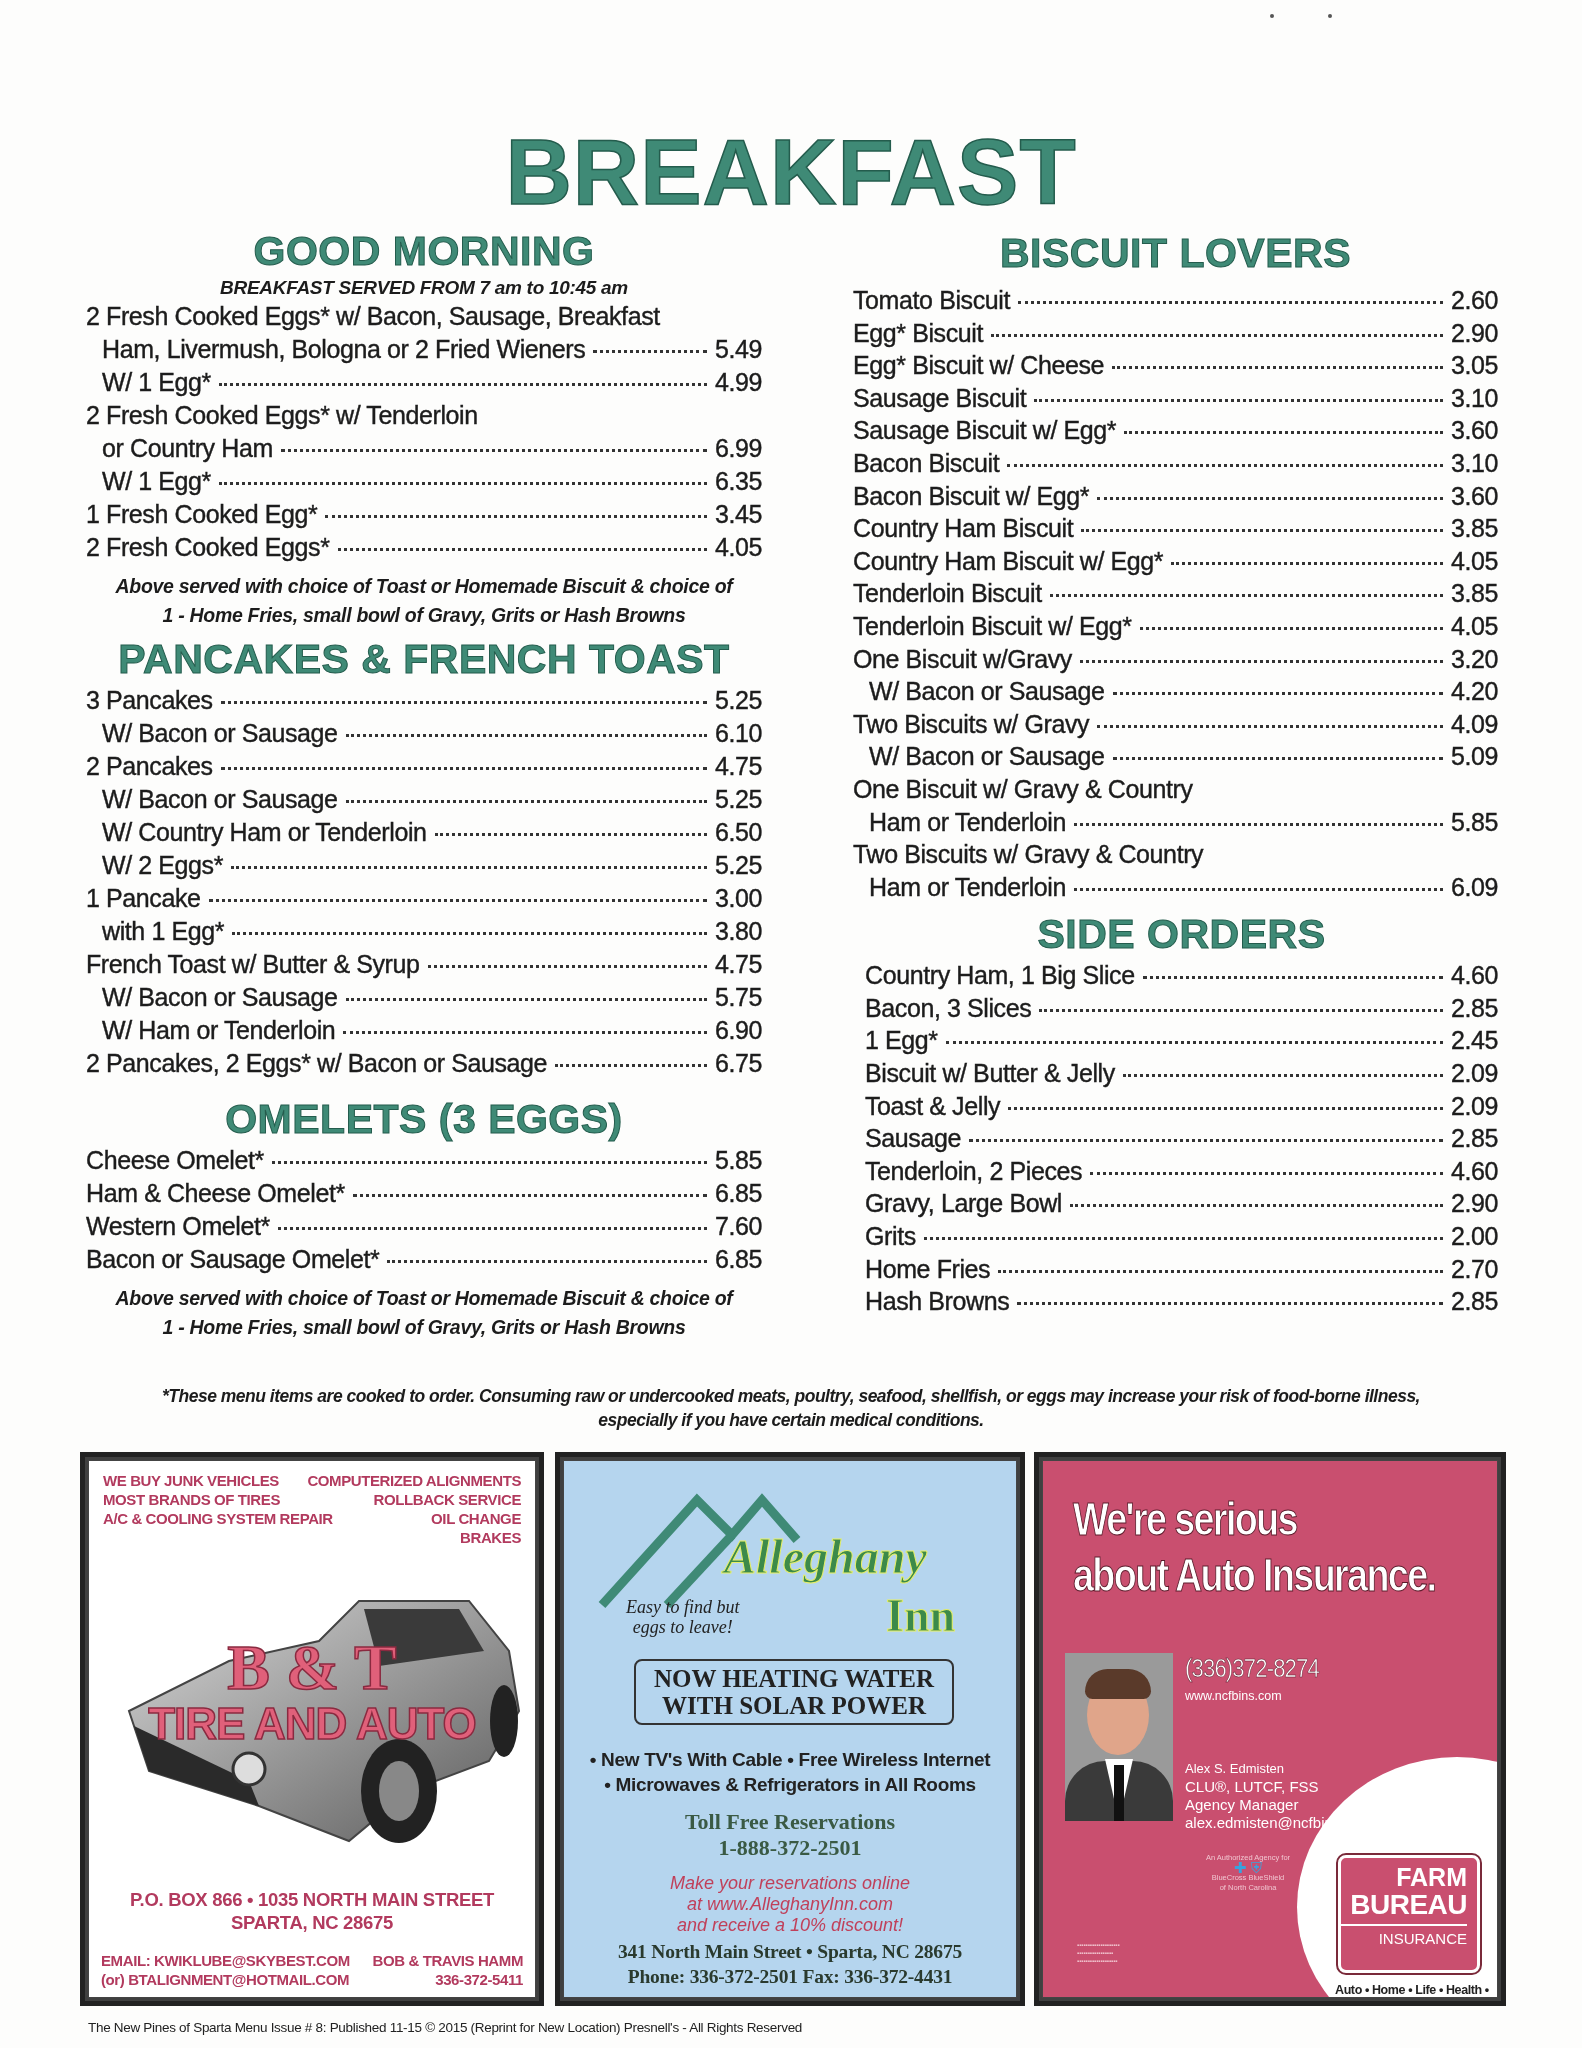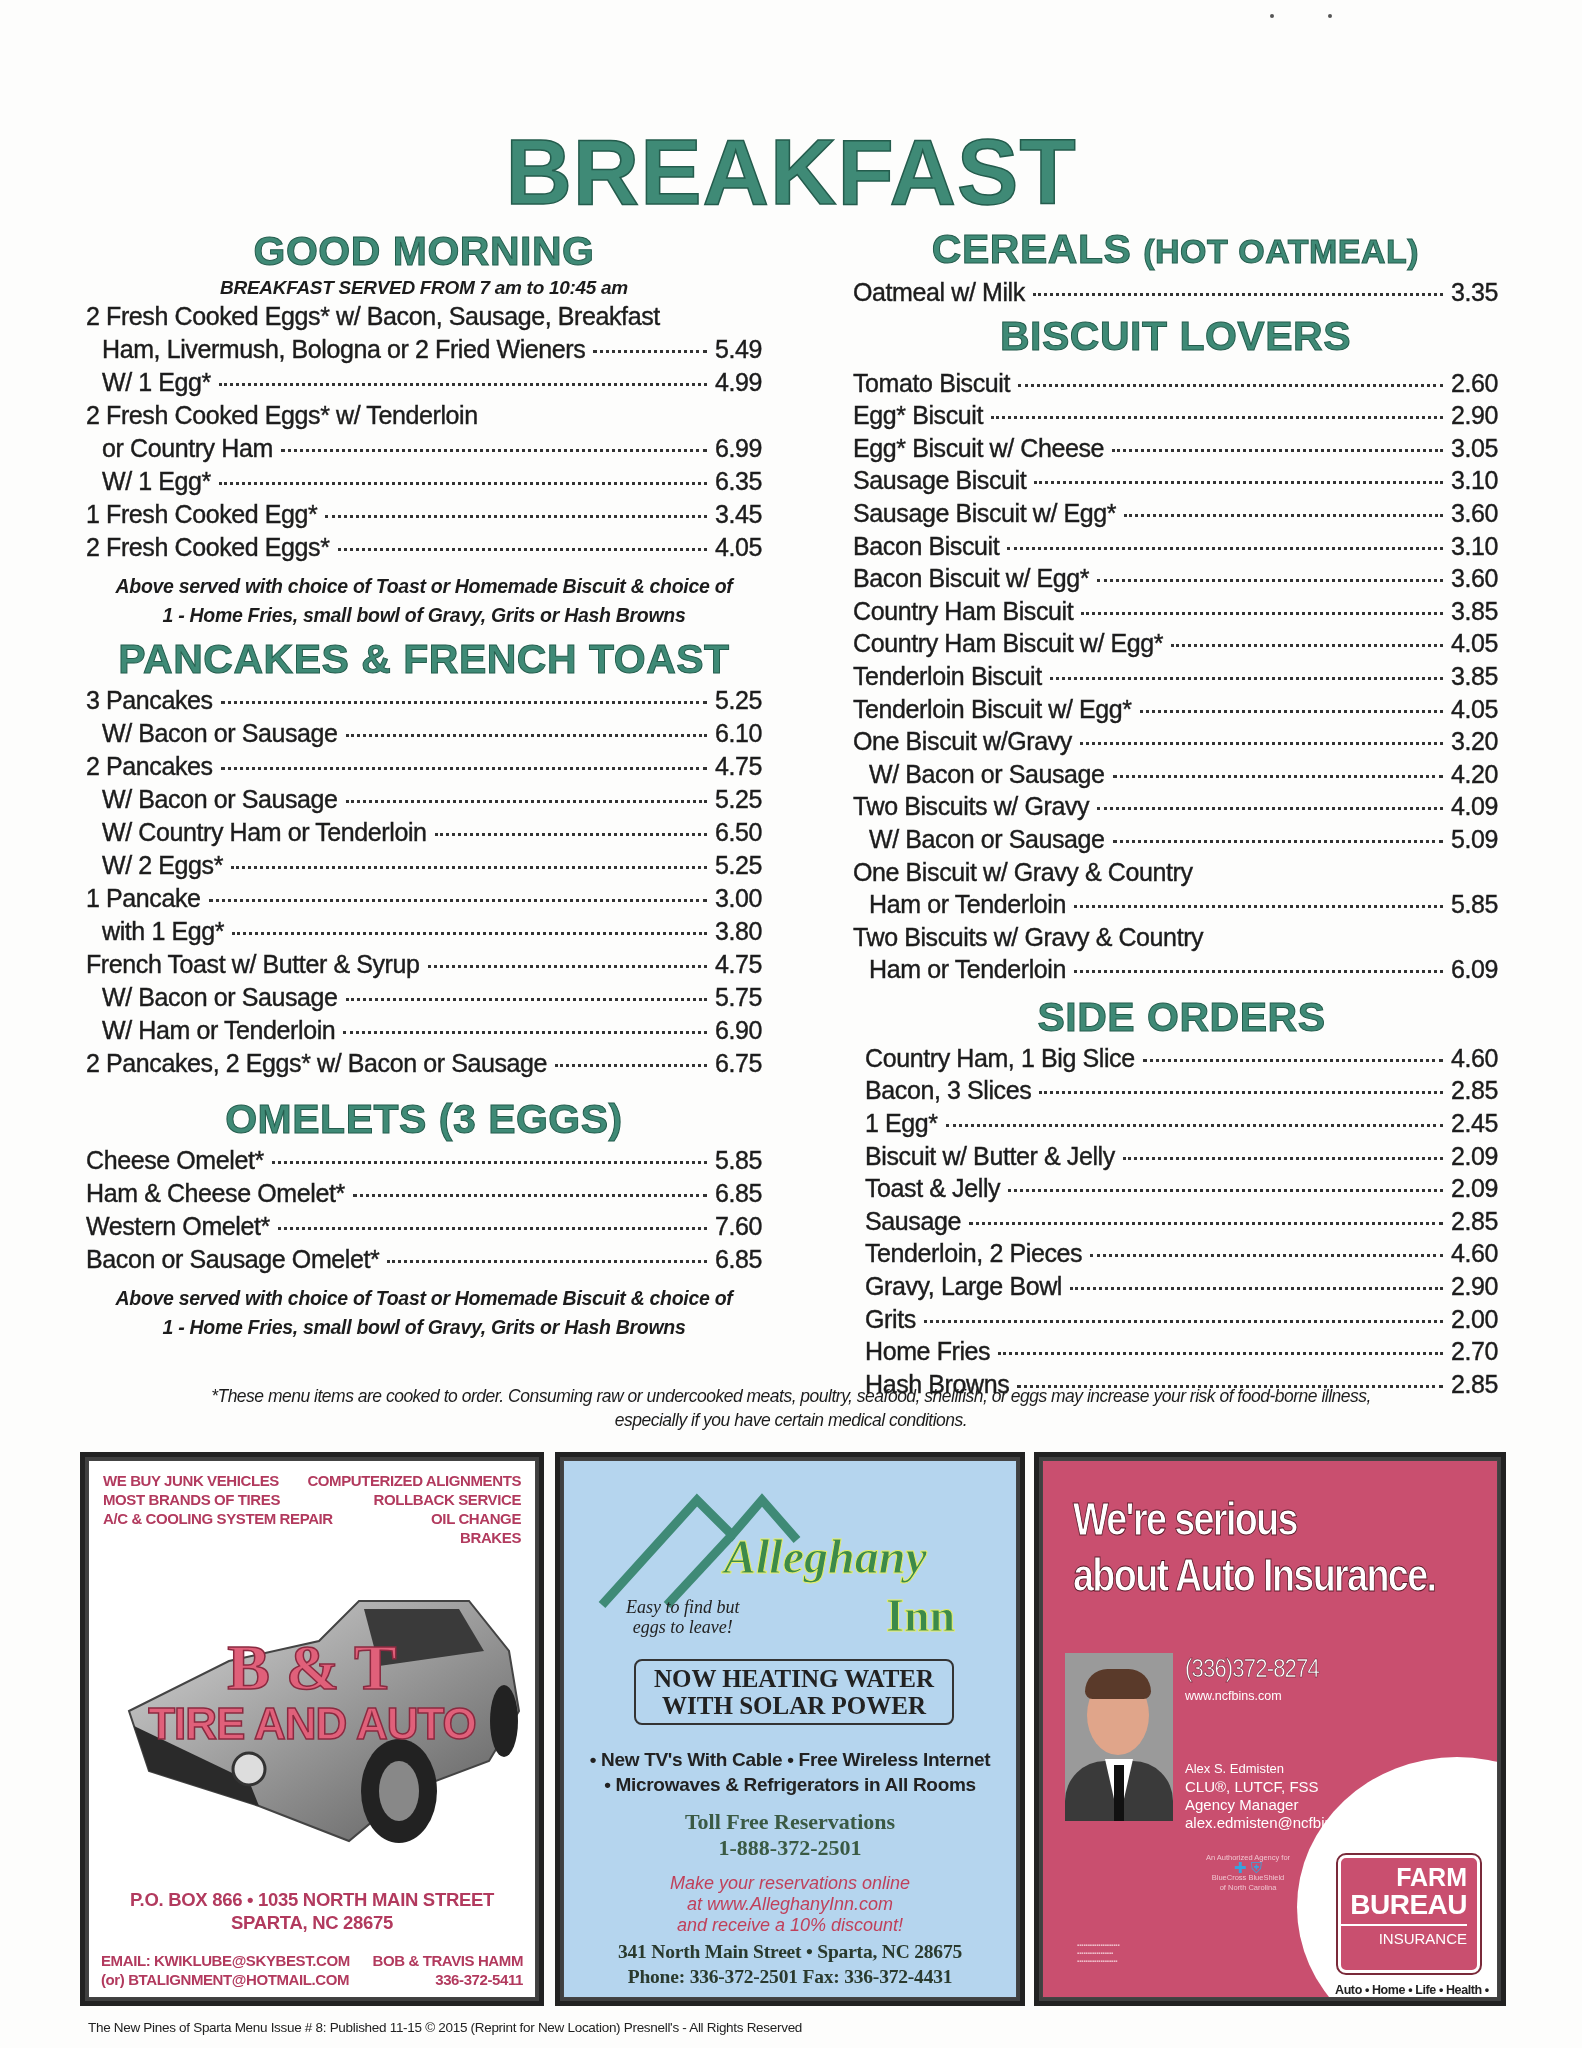--- a/index.html
+++ b/index.html
@@ -36,21 +36,21 @@
   .item .price { white-space: nowrap; font-weight: normal; -webkit-text-stroke: 0.4px #1c1c1c; }
   .item.ind .name { padding-left: 16px; }
   .note {
     text-align: center; font-style: italic; font-weight: bold; font-size: 19.5px; line-height: 29px;
     letter-spacing: -0.3px; margin: 8px 0 4px;
   }
   .right .item { line-height: 32.6px; }
 
   .disclaimer {
     position: absolute; left: 60px; width: 1462px; top: 1384px; text-align: center;
-    font-style: italic; font-weight: normal; font-size: 17.5px; line-height: 24px; letter-spacing: -0.5px;
+    font-style: italic; font-weight: bold; font-size: 17.5px; line-height: 24px; letter-spacing: -0.5px;
   }
   .footer {
     position: absolute; left: 88px; top: 2020px; font-size: 13.5px; letter-spacing: -0.3px; color: #222;
   }
 
   .ad { position: absolute; top: 1452px; height: 554px; border: 5px solid #222; padding: 3px; background:#404040; }
   .ad-inner { position: relative; width: 100%; height: 100%; border: 1px solid #444; overflow: hidden; }
 
   
   .ad1 { left: 80px; width: 464px; }
@@ -251,33 +251,20 @@
   </div>
       </div>
     <div class="note">
       <div>Above served with choice of Toast or Homemade Biscuit &amp; choice of</div>
       <div>1 - Home Fries, small bowl of Gravy, Grits or Hash Browns</div>
     </div>
   </section>
 </div>
 
 <div class="col col-right right">
-  <section>
-    <div class="sec-head" style="margin-top:-2px;">
-      <span>CEREALS</span>
-      <span class="small">(HOT OATMEAL)</span>
-    </div>
-    <div id="ce-items">
-        <div class="item">
-    <span class="name">Oatmeal w/ Milk</span>
-    <span class="dots"></span>
-    <span class="price">3.35</span>
-  </div>
-      </div>
-  </section>
   <section style="margin-top:2px;">
     <div class="sec-head">BISCUIT LOVERS</div>
     <div id="bi-items" style="margin-top:6px;">
         <div class="item">
     <span class="name">Tomato Biscuit</span>
     <span class="dots"></span>
     <span class="price">2.60</span>
   </div>
         <div class="item">
     <span class="name">Egg* Biscuit</span>

